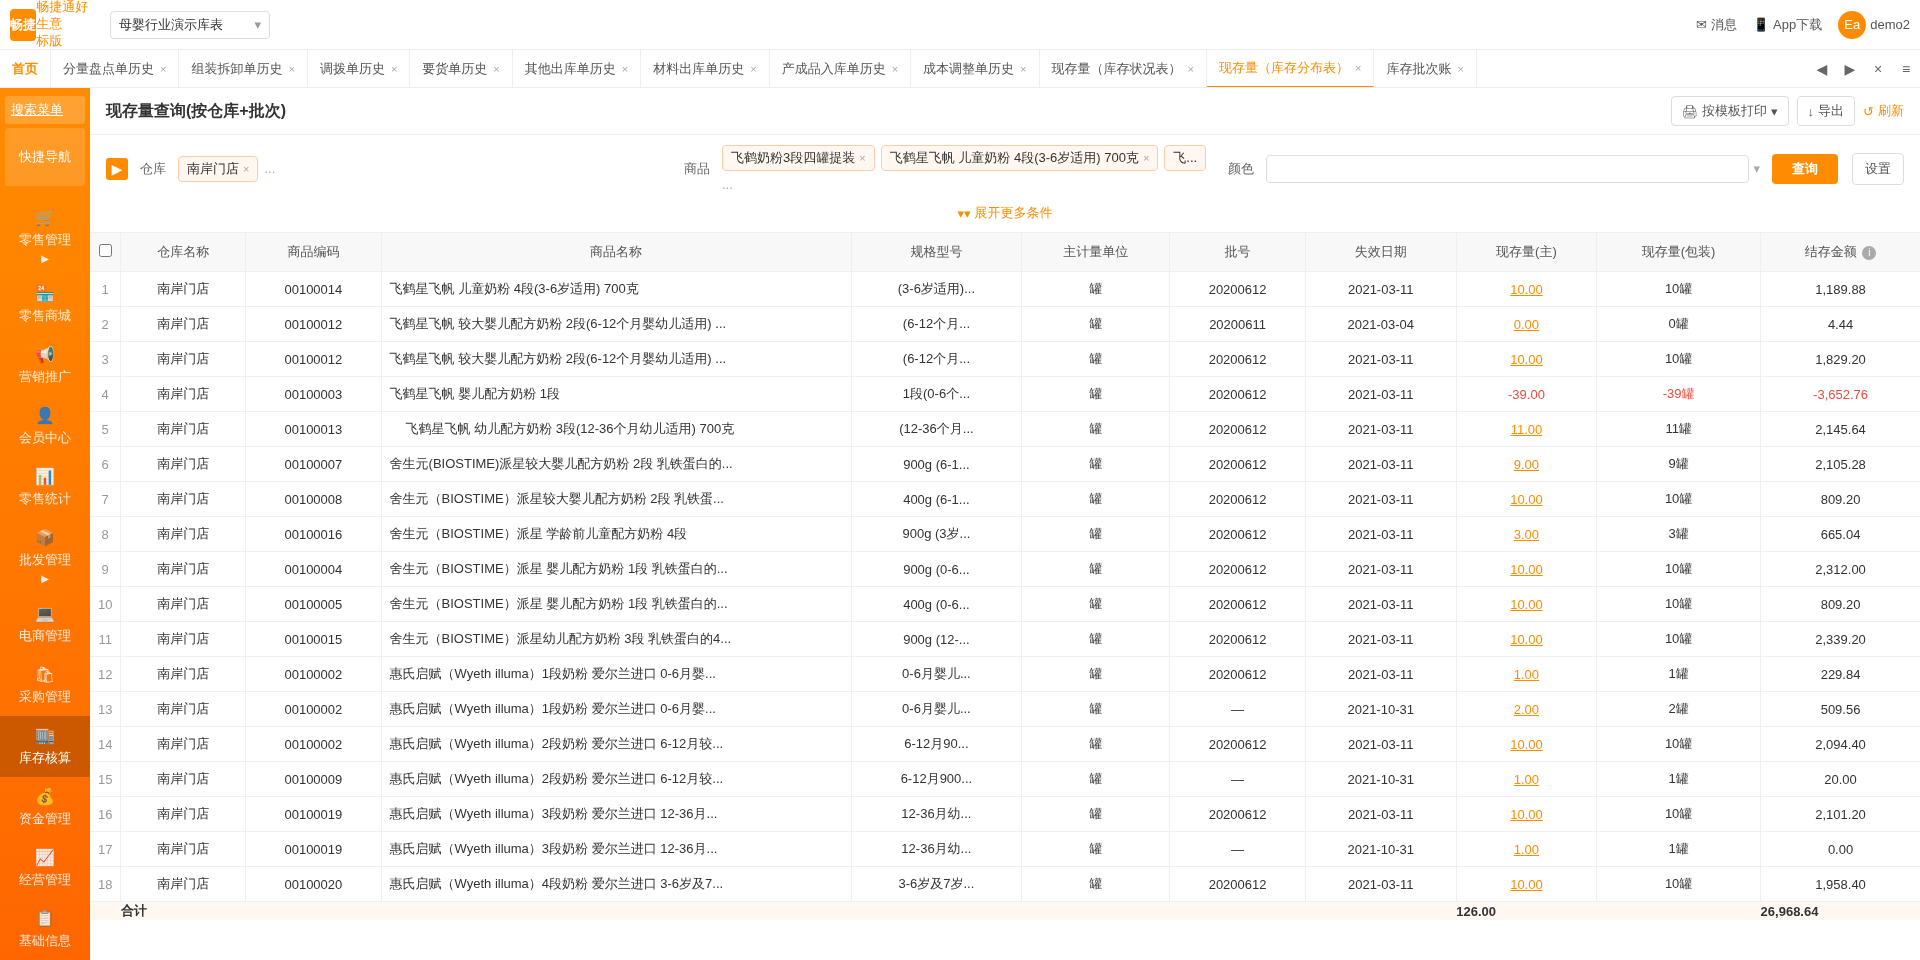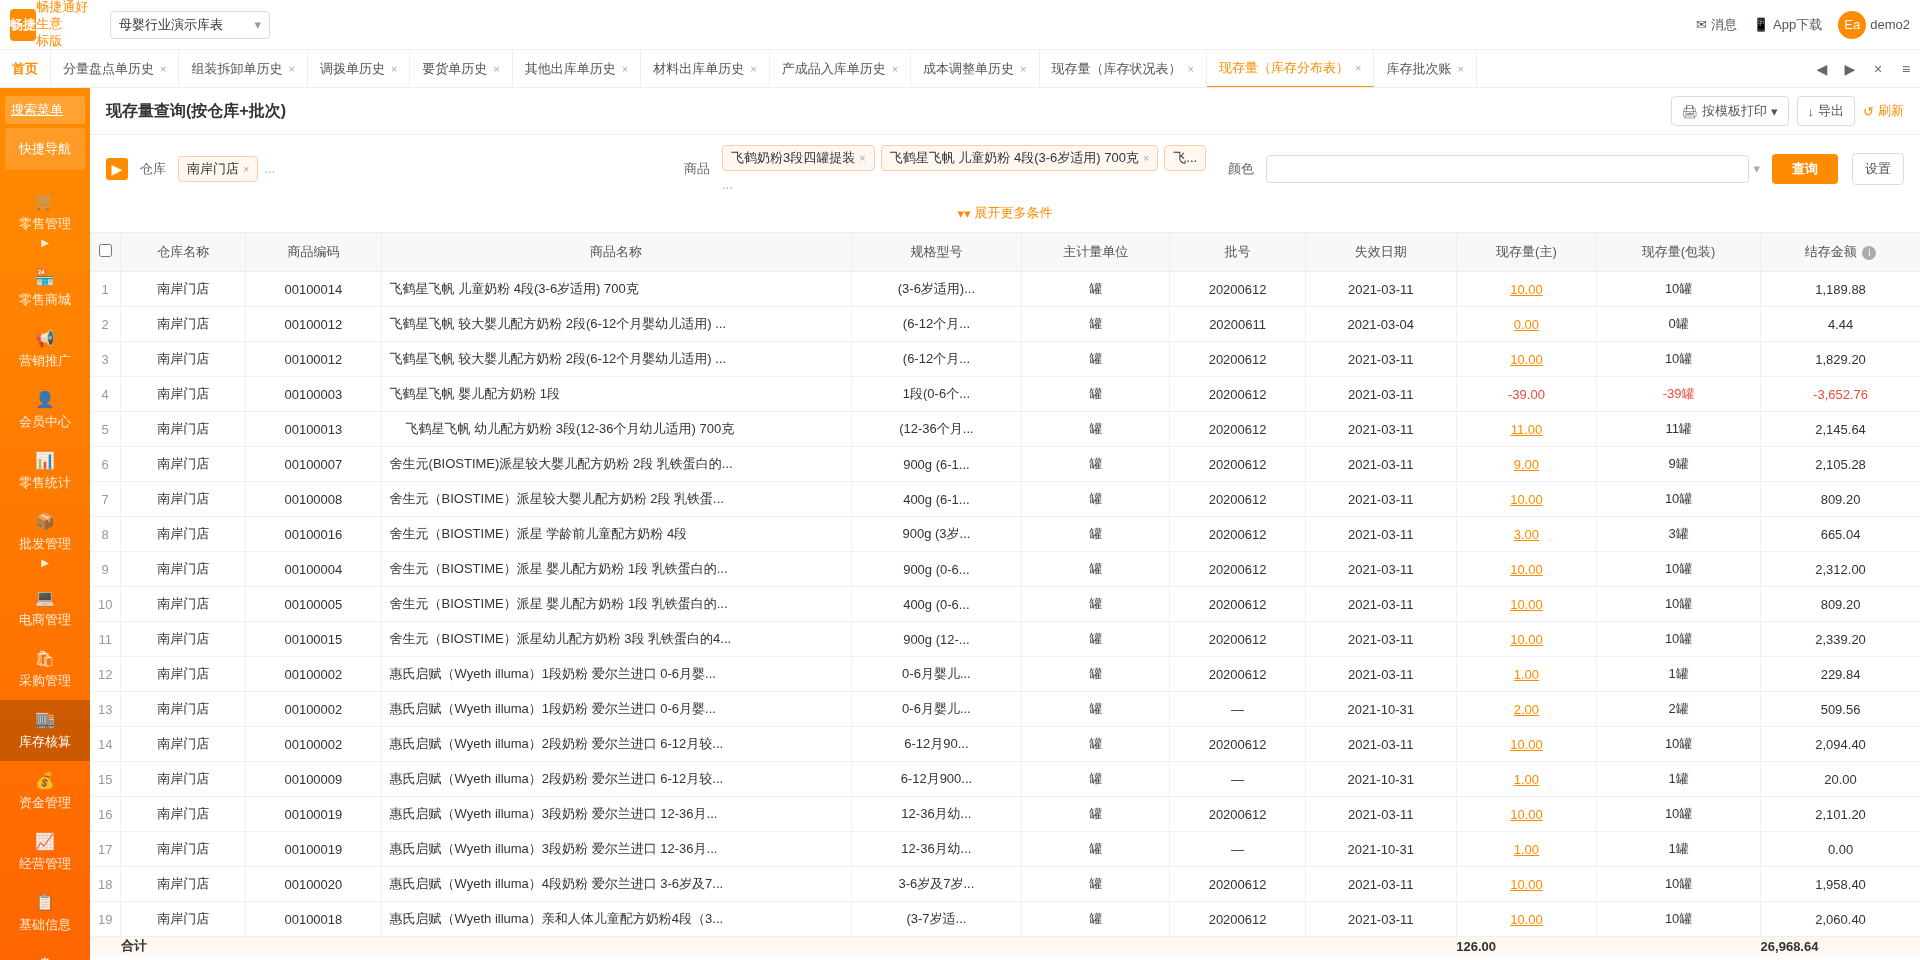--- a/index.html
+++ b/index.html
@@ -28,21 +28,21 @@
 
     
     .main-layout { display: flex; flex: 1; overflow: hidden; }
 
     
     .sidebar { width: 90px; background: linear-gradient(180deg, #ff8c00 0%, #ff6600 100%); display: flex; flex-direction: column; align-items: center; padding-top: 8px; flex-shrink: 0; overflow-y: auto; }
     .sidebar-item { width: 100%; display: flex; flex-direction: column; align-items: center; padding: 10px 4px; cursor: pointer; color: rgba(255,255,255,0.85); font-size: 12px; gap: 4px; }
     .sidebar-item.active { background: rgba(0,0,0,0.2); color: #fff; }
     .sidebar-icon { font-size: 16px; }
     .sidebar-search { background: rgba(255,255,255,0.2); border-radius: 3px; padding: 5px 6px; font-size: 11px; color: #fff; width: 80px; text-align: left; margin-bottom: 4px; text-decoration: underline; }
-    .sidebar-nav { background: rgba(255,255,255,0.15); border-radius: 3px; padding: 12px 6px; font-size: 11px; color: #fff; width: 80px; text-align: center; margin-bottom: 4px; }
+    .sidebar-nav { background: rgba(255,255,255,0.15); border-radius: 3px; padding: 20px 6px; font-size: 11px; color: #fff; width: 80px; text-align: center; margin-bottom: 4px; }
     .sidebar-divider { width: 60%; height: 1px; background: rgba(255,255,255,0.3); margin: 4px 0; }
 
     
     .content-area { flex: 1; display: flex; flex-direction: column; overflow: hidden; background: #f5f5f5; }
 
     
     .page-header { background: #fff; padding: 8px 16px; display: flex; align-items: center; justify-content: space-between; border-bottom: 1px solid #eee; flex-shrink: 0; }
     .page-title { font-size: 16px; font-weight: bold; color: #333; }
     .page-actions { display: flex; align-items: center; gap: 8px; }
     .btn-template { display: flex; align-items: center; gap: 4px; border: 1px solid #ddd; border-radius: 4px; padding: 5px 10px; cursor: pointer; font-size: 13px; color: #555; background: #fff; }
@@ -560,33 +560,20 @@
       <td>00100020</td>
       <td class="text-left" style="max-width:260px; overflow:hidden; text-overflow:ellipsis; white-space:nowrap;">惠氏启赋（Wyeth illuma）4段奶粉 爱尔兰进口 3-6岁及7...</td>
       <td>3-6岁及7岁...</td>
       <td>罐</td>
       <td>20200612</td>
       <td>2021-03-11</td>
       <td class="text-orange">10.00</td>
       <td class="">10罐</td>
       <td class="">1,958.40</td>
     </tr>
-            <tr>
-      <td style="color:#999;">19</td>
-      <td>南岸门店</td>
-      <td>00100018</td>
-      <td class="text-left" style="max-width:260px; overflow:hidden; text-overflow:ellipsis; white-space:nowrap;">惠氏启赋（Wyeth illuma）亲和人体儿童配方奶粉4段（3...</td>
-      <td>(3-7岁适...</td>
-      <td>罐</td>
-      <td>20200612</td>
-      <td>2021-03-11</td>
-      <td class="text-orange">10.00</td>
-      <td class="">10罐</td>
-      <td class="">2,060.40</td>
-    </tr>
           </tbody>
         <tfoot>
           <tr class="footer-row">
             <td></td>
             <td colspan="7" class="text-left">合计</td>
             <td>126.00</td>
             <td></td>
             <td>26,968.64</td>
           </tr>
         </tfoot>

